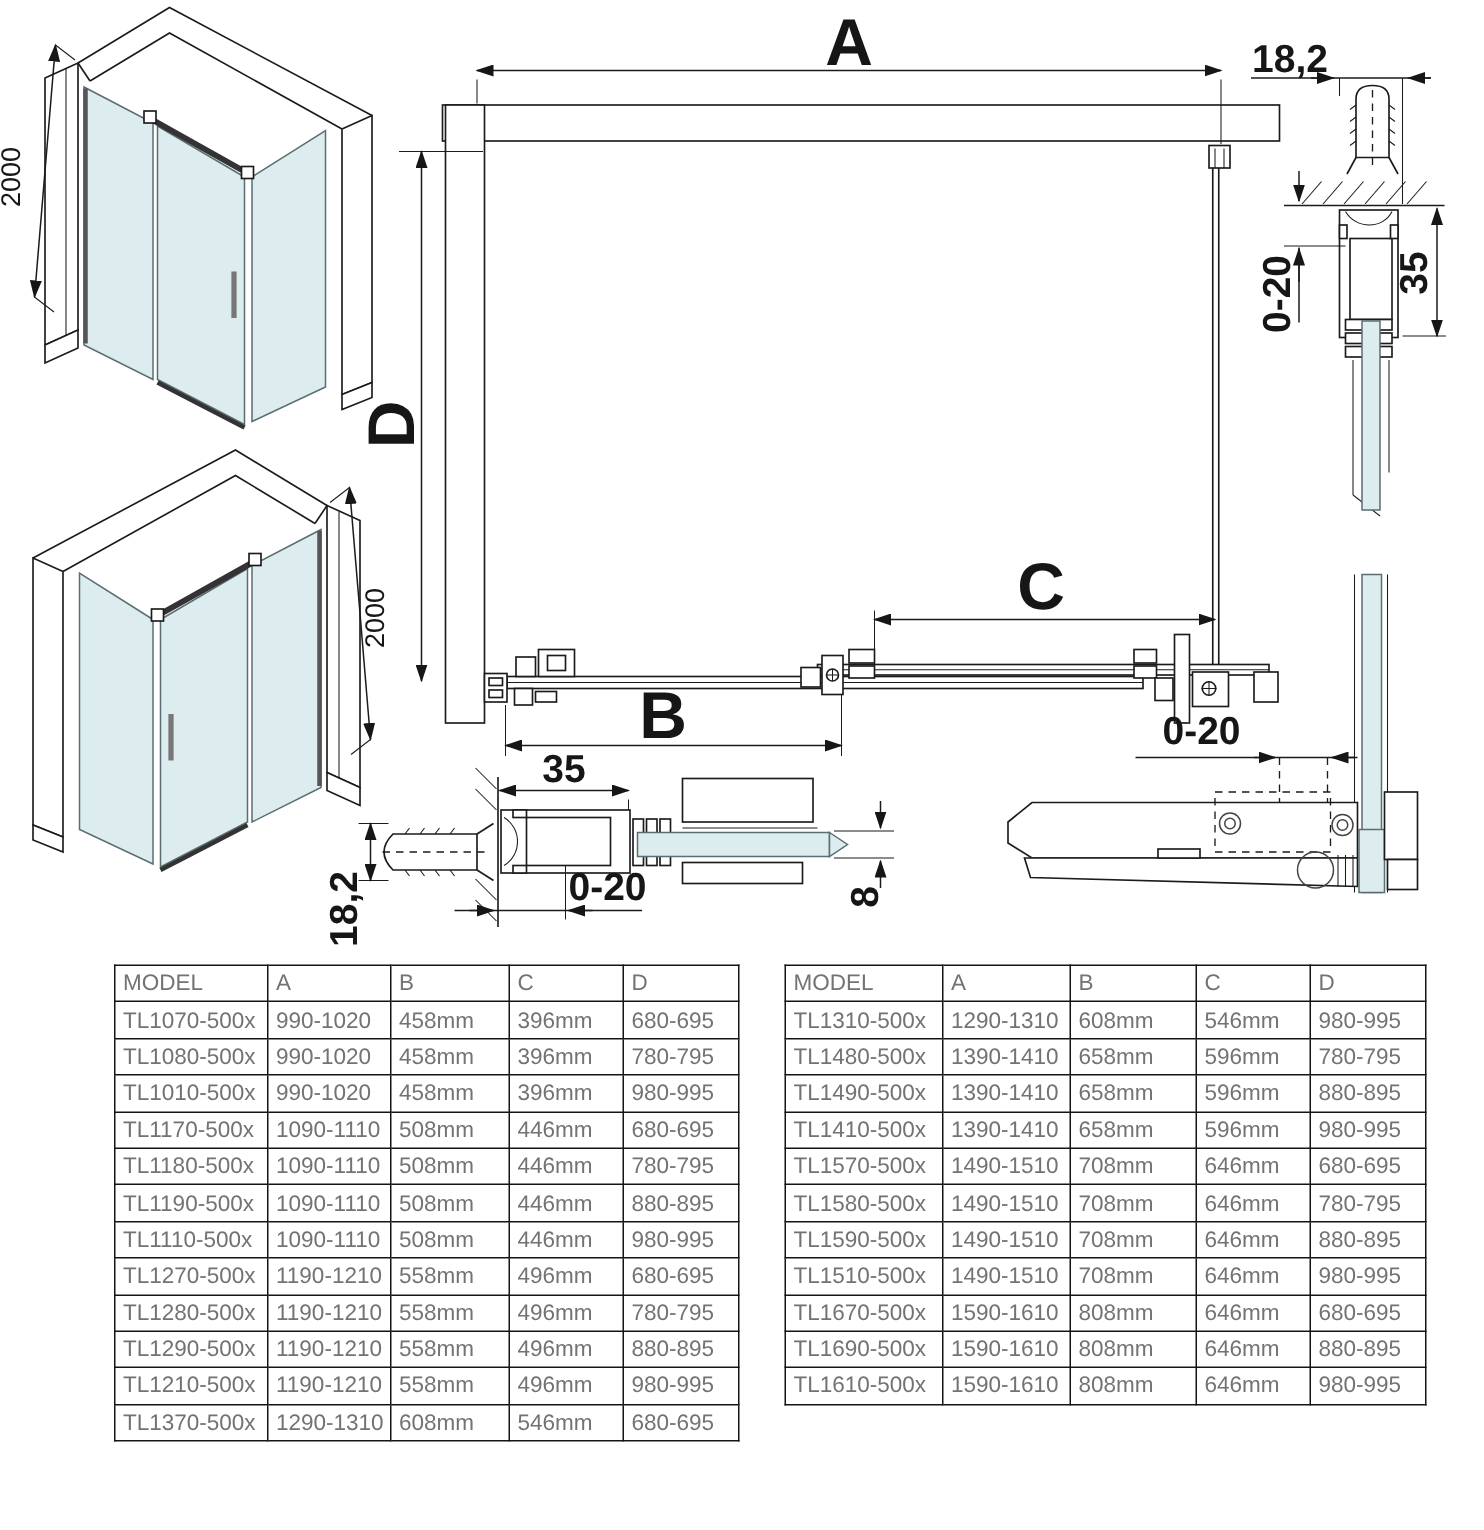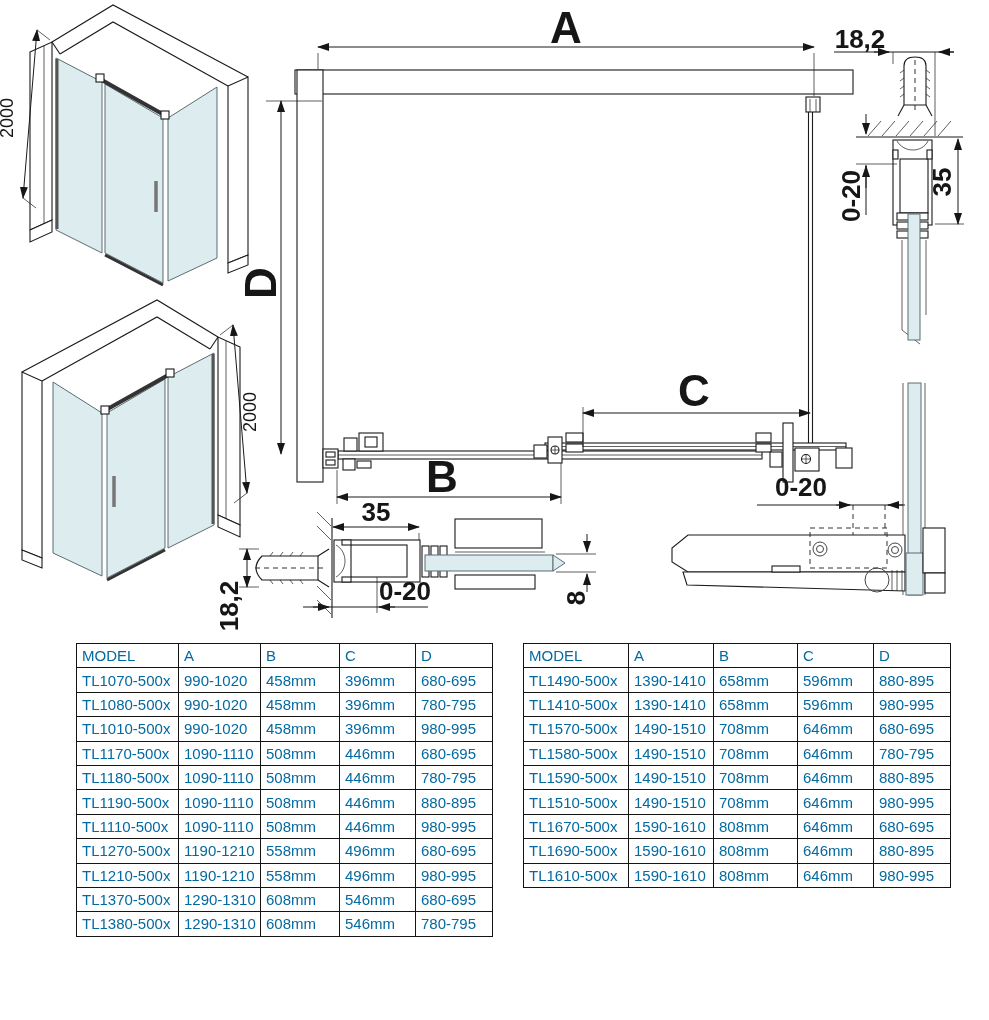--- a/index.html
+++ b/index.html
@@ -10,21 +10,21 @@
   .num{font-size:26px;font-weight:bold;}
   .sm{font-size:18px;}
   .ln{stroke:#1b1b1b;stroke-width:1.1;fill:none;}
   .thin{stroke:#1b1b1b;stroke-width:.7;fill:none;}
   .dim{stroke:#1b1b1b;stroke-width:1;fill:none;}
   .dsh{stroke:#1b1b1b;stroke-width:.9;fill:none;stroke-dasharray:5 4;}
   .wf{fill:#fff;stroke:#1b1b1b;stroke-width:1.1;}
   .glass{fill:var(--glass,#dcecef);stroke:#5a6d72;stroke-width:1;}
   .dk{stroke:#444;fill:none;}
   table.tbl{position:absolute;border-collapse:collapse;table-layout:fixed;
-            background:#fff;font-size:15px;color:#0369a1;}
+            background:#fff;font-size:15px;color:#737373;}
   .tbl th,.tbl td{border:1.6px solid #141414;font-weight:normal;text-align:left;
                   padding:0 5px;height:23.4px;overflow:hidden;white-space:nowrap;}
 </style>
 </head>
 <body>
 
 <div id="page">
 
 <svg width="989" height="642" viewBox="0 0 989 642">
   <defs>
@@ -372,39 +372,46 @@
           <td>980-995</td>
         </tr>
         <tr>
           <td>TL1270-500x</td>
           <td>1190-1210</td>
           <td>558mm</td>
           <td>496mm</td>
           <td>680-695</td>
         </tr>
         <tr>
+          <td>TL1280-500x</td>
+          <td>1190-1210</td>
+          <td>558mm</td>
+          <td>496mm</td>
+          <td>780-795</td>
+        </tr>
+        <tr>
+          <td>TL1290-500x</td>
+          <td>1190-1210</td>
+          <td>558mm</td>
+          <td>496mm</td>
+          <td>880-895</td>
+        </tr>
+        <tr>
           <td>TL1210-500x</td>
           <td>1190-1210</td>
           <td>558mm</td>
           <td>496mm</td>
           <td>980-995</td>
         </tr>
         <tr>
           <td>TL1370-500x</td>
           <td>1290-1310</td>
           <td>608mm</td>
           <td>546mm</td>
           <td>680-695</td>
-        </tr>
-        <tr>
-          <td>TL1380-500x</td>
-          <td>1290-1310</td>
-          <td>608mm</td>
-          <td>546mm</td>
-          <td>780-795</td>
         </tr>
       </tbody>
   </table>
 
   <table class="tbl" style="left:523px;top:643px;width:427px">
     <colgroup>
       <col style="width:105px">
         <col style="width:85px">
         <col style="width:84px">
       <col style="width:76px">
@@ -414,20 +421,34 @@
       <tr>
         <th>MODEL</th>
         <th>A</th>
         <th>B</th>
         <th>C</th>
         <th>D</th>
       </tr>
     </thead>
     <tbody>
         <tr>
+          <td>TL1310-500x</td>
+          <td>1290-1310</td>
+          <td>608mm</td>
+          <td>546mm</td>
+          <td>980-995</td>
+        </tr>
+        <tr>
+          <td>TL1480-500x</td>
+          <td>1390-1410</td>
+          <td>658mm</td>
+          <td>596mm</td>
+          <td>780-795</td>
+        </tr>
+        <tr>
           <td>TL1490-500x</td>
           <td>1390-1410</td>
           <td>658mm</td>
           <td>596mm</td>
           <td>880-895</td>
         </tr>
         <tr>
           <td>TL1410-500x</td>
           <td>1390-1410</td>
           <td>658mm</td>

